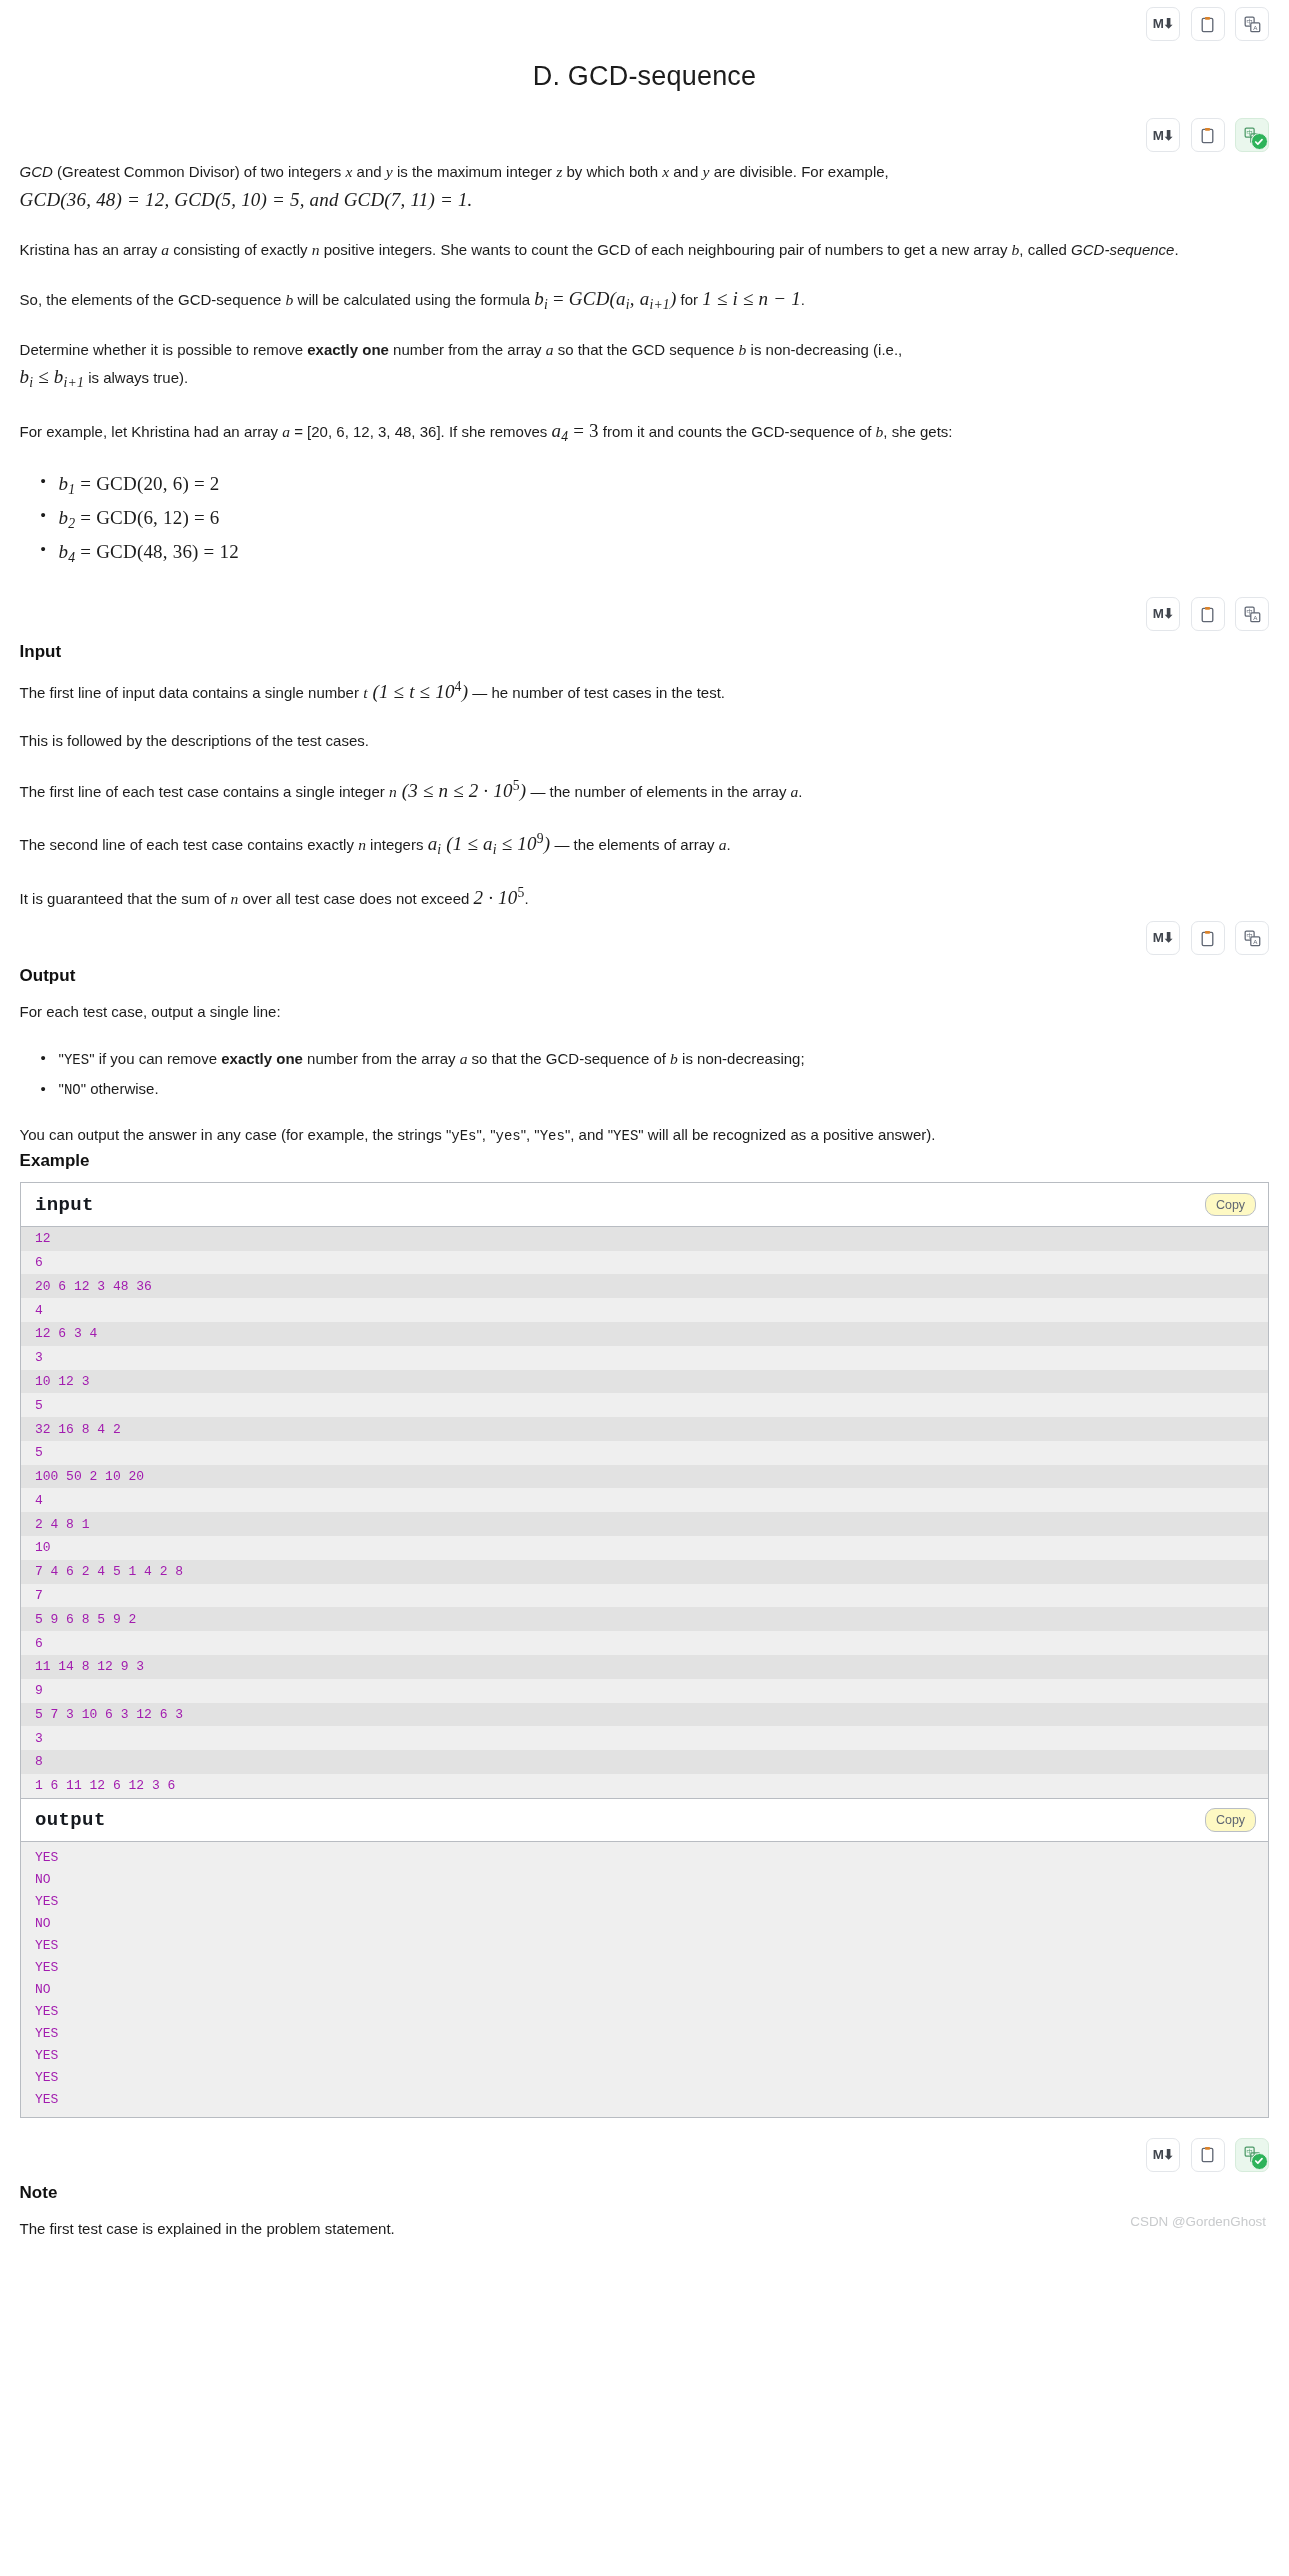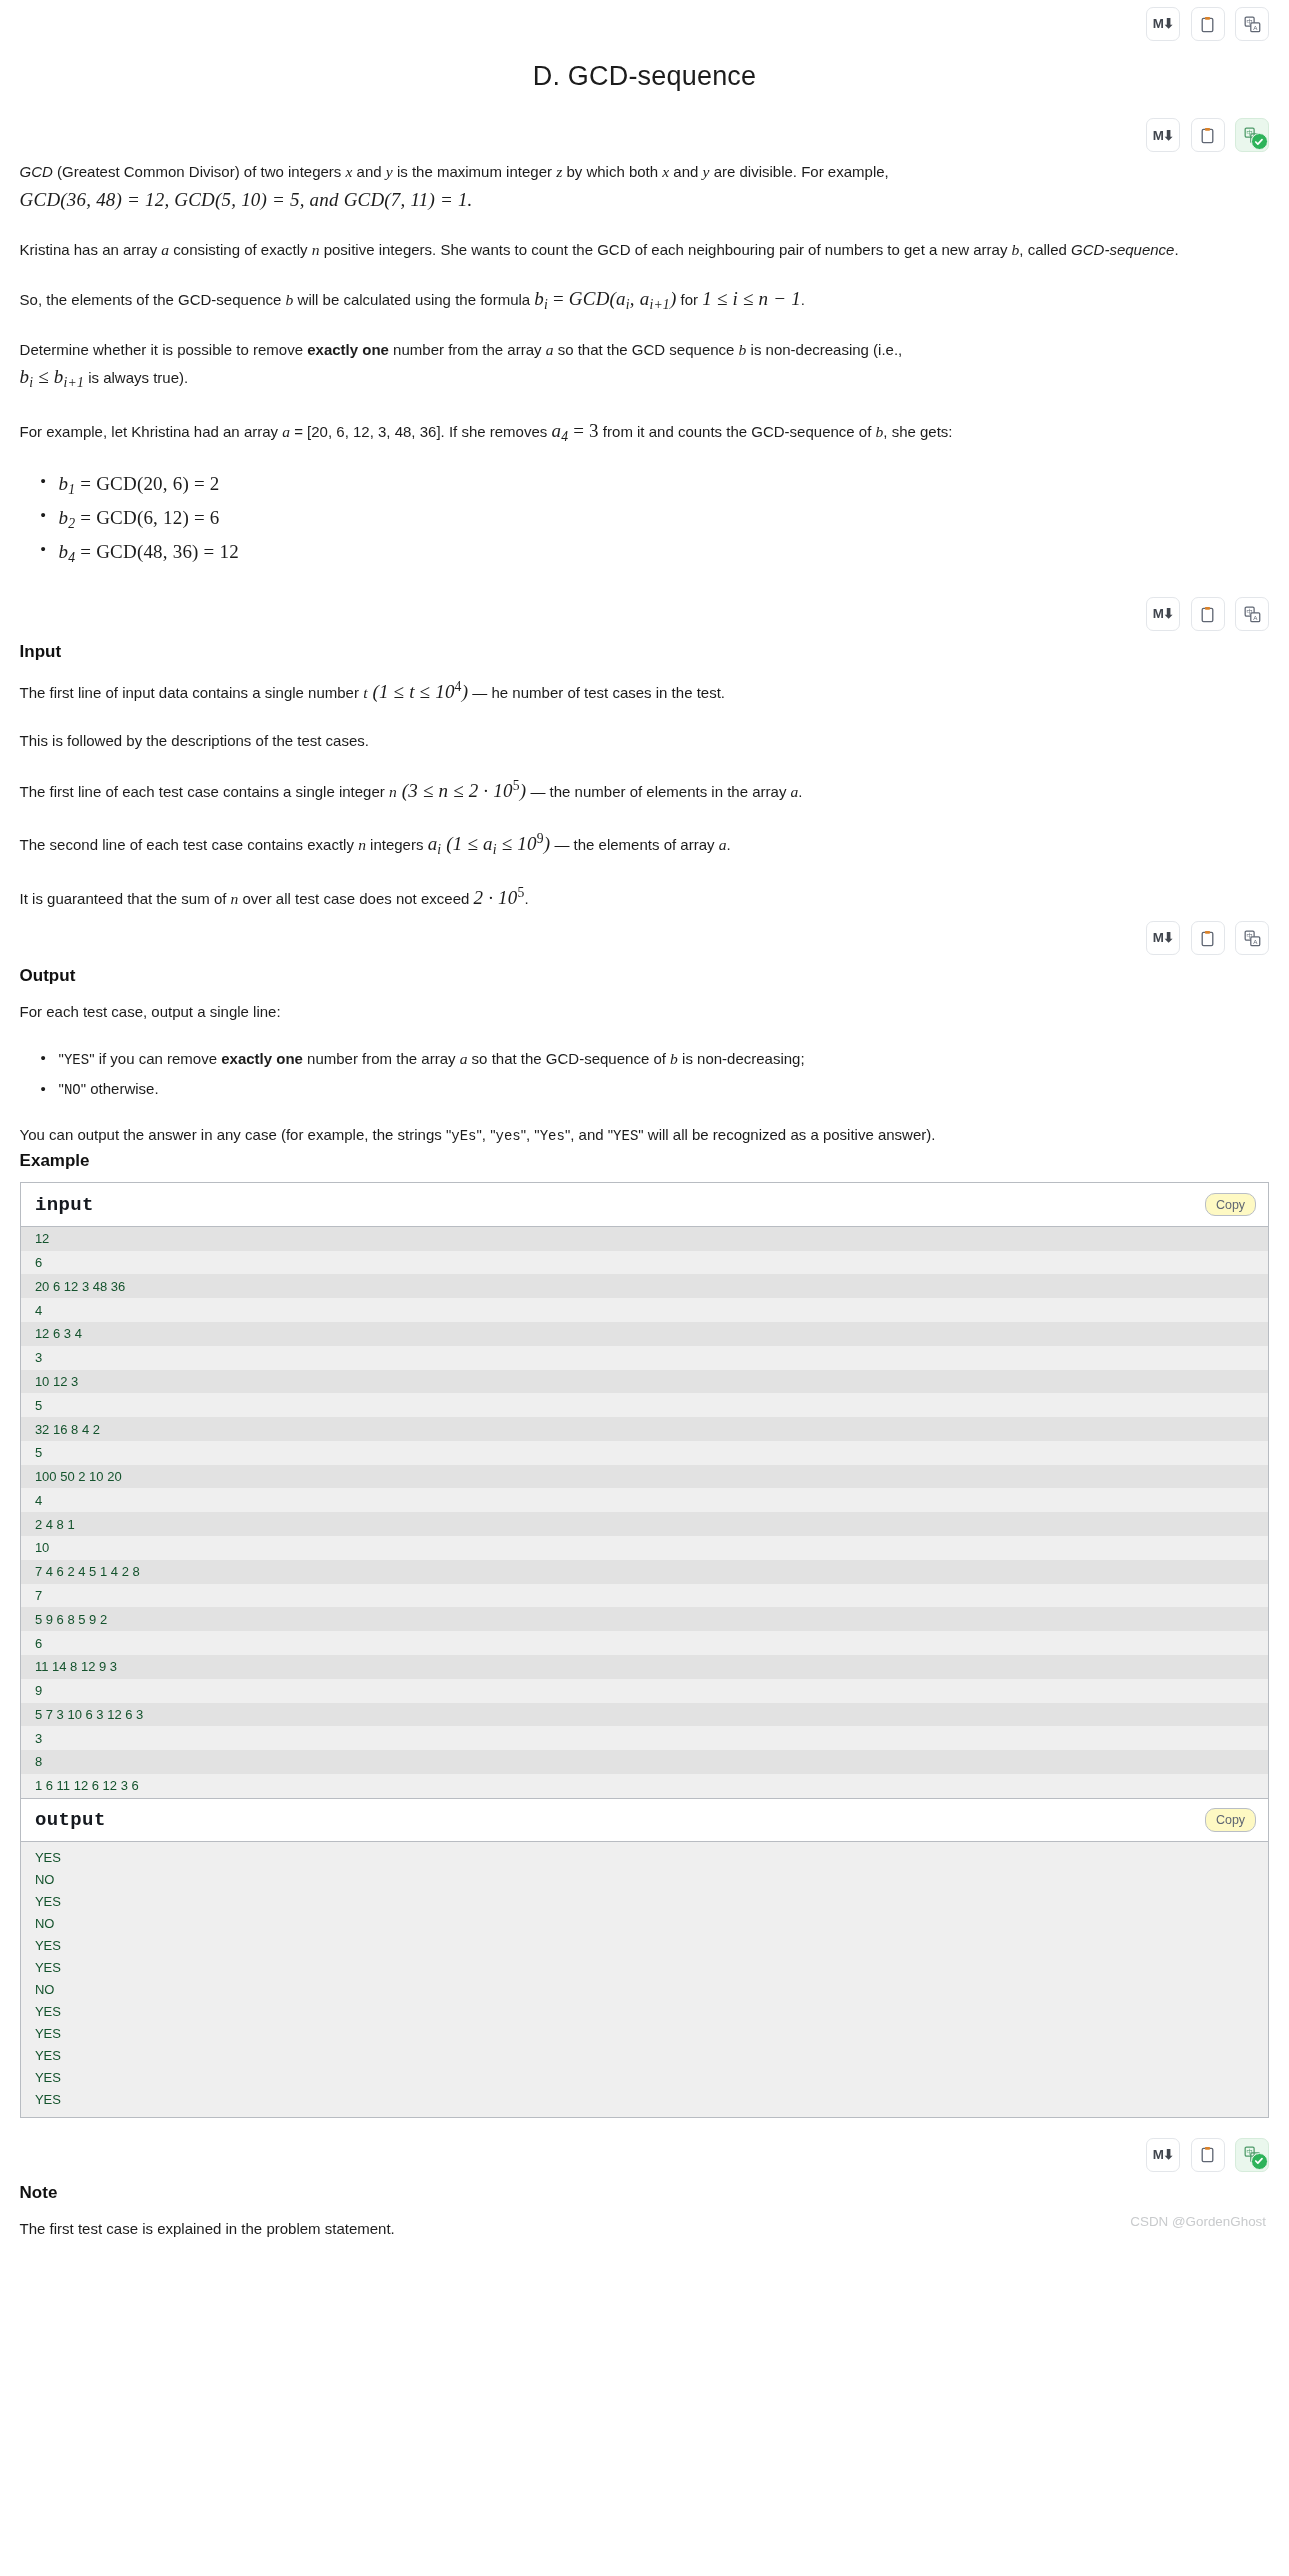--- a/index.html
+++ b/index.html
@@ -77,22 +77,22 @@
   .sample-head.second { border-top: 0.9px solid #b8bcc2; }
   .sample-label {
     font-family: "Liberation Mono", monospace; font-size: 19px; font-weight: bold;
     color: #15191f; letter-spacing: 0.4px;
   }
   .copy-btn {
     border: 0.9px solid #b9bec6; background: #fef9c3; color: #5f6673;
     font-size: 12.5px; padding: 3.6px 9.8px; border-radius: 10px; cursor: pointer;
     font-family: "Liberation Sans", sans-serif;
   }
-  .pre-lines { font-family: Liberation Sans, sans-serif; font-size: 13px;
-               color: #14532d; line-height: 1; }
+  .pre-lines { font-family: Liberation Mono, monospace; font-size: 13px;
+               color: #a21caf; line-height: 1; }
   .pre-lines .ln { padding: 5.4px 0 5.4px 14.3px; white-space: pre; }
   .pre-lines.striped .ln:nth-child(odd) { background: #e2e2e2; }
   .pre-lines.striped .ln:nth-child(even) { background: #efefef; }
   .pre-lines.flat { background: #efefef; padding: 3.6px 0 7.1px 0; }
   .pre-lines.flat .ln { padding: 4.5px 0 4.5px 14.3px; }
 
   .watermark {
     position: absolute; right: 23px; bottom: 12.5px;
     font-size: 13.4px; color: #c9cbcd; font-family: "Liberation Sans", sans-serif;
   }

